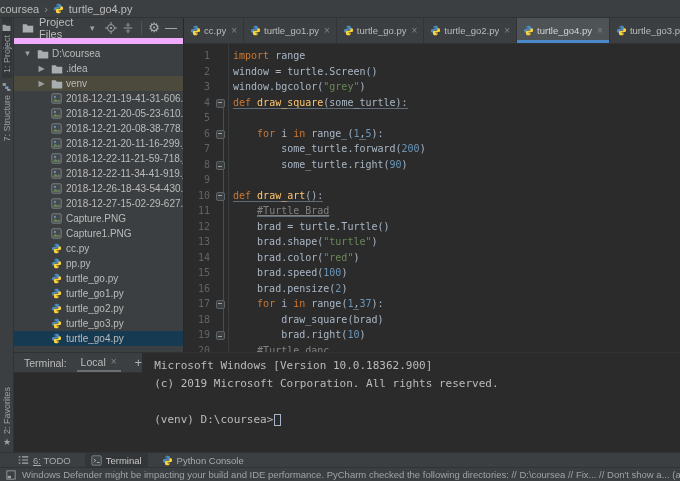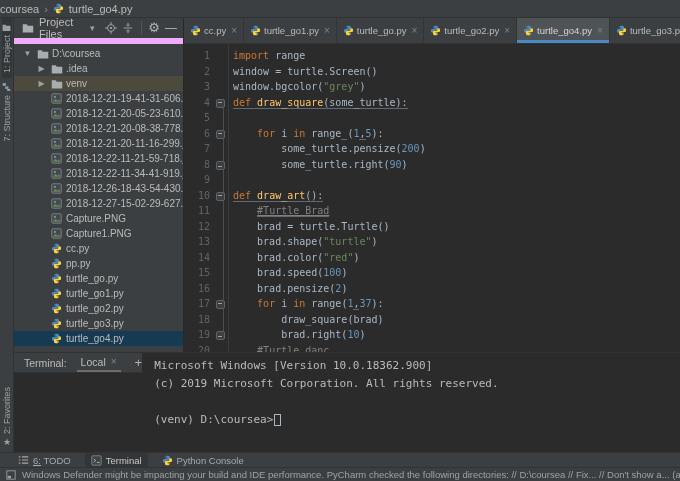--- a/index.html
+++ b/index.html
@@ -441,21 +441,21 @@
             </div>
           <div class="editor" id="editor">
             <div class="gutter-sep"></div>
             <div class="fold-line" style="top:62px;height:230px;"></div>
           <div class="eline"><span class="ln">1</span><span class="fold-cell"></span><span class="code"><span class="kw">import</span><span class="pl"> range</span></span></div>
               <div class="eline"><span class="ln">2</span><span class="fold-cell"></span><span class="code"><span class="pl">window = turtle.Screen()</span></span></div>
               <div class="eline"><span class="ln">3</span><span class="fold-cell"></span><span class="code"><span class="pl">window.bgcolor(</span><span class="str">"grey"</span><span class="pl">)</span></span></div>
               <div class="eline"><span class="ln">4</span><span class="fold-cell m start"></span><span class="code"><span class="kw u">def</span><span class="pl u"> </span><span class="fn u">draw_square</span><span class="pl u">(some_turtle):</span></span></div>
               <div class="eline"><span class="ln">5</span><span class="fold-cell"></span><span class="code"></span></div>
               <div class="eline"><span class="ln">6</span><span class="fold-cell m start"></span><span class="code"><span class="pl">    </span><span class="kw">for</span><span class="pl"> i </span><span class="kw">in</span><span class="pl"> range</span><span class="pl u"> </span><span class="pl">(</span><span class="num">1</span><span class="pl u">,</span><span class="num">5</span><span class="pl">):</span></span></div>
-              <div class="eline"><span class="ln">7</span><span class="fold-cell"></span><span class="code"><span class="pl">        some_turtle.pensize(</span><span class="num">200</span><span class="pl">)</span></span></div>
+              <div class="eline"><span class="ln">7</span><span class="fold-cell"></span><span class="code"><span class="pl">        some_turtle.forward(</span><span class="num">200</span><span class="pl">)</span></span></div>
               <div class="eline"><span class="ln">8</span><span class="fold-cell m end"></span><span class="code"><span class="pl">        some_turtle.right(</span><span class="num">90</span><span class="pl">)</span></span></div>
               <div class="eline"><span class="ln">9</span><span class="fold-cell"></span><span class="code"></span></div>
               <div class="eline"><span class="ln">10</span><span class="fold-cell m start"></span><span class="code"><span class="kw u">def</span><span class="pl u"> </span><span class="fn u">draw_art</span><span class="pl u">():</span></span></div>
               <div class="eline"><span class="ln">11</span><span class="fold-cell"></span><span class="code"><span class="pl">    </span><span class="com u">#Turtle Brad</span></span></div>
               <div class="eline"><span class="ln">12</span><span class="fold-cell"></span><span class="code"><span class="pl">    brad = turtle.Turtle()</span></span></div>
               <div class="eline"><span class="ln">13</span><span class="fold-cell"></span><span class="code"><span class="pl">    brad.shape(</span><span class="str">"turtle"</span><span class="pl">)</span></span></div>
               <div class="eline"><span class="ln">14</span><span class="fold-cell"></span><span class="code"><span class="pl">    brad.color(</span><span class="str">"red"</span><span class="pl">)</span></span></div>
               <div class="eline"><span class="ln">15</span><span class="fold-cell"></span><span class="code"><span class="pl">    brad.speed(</span><span class="num">100</span><span class="pl">)</span></span></div>
               <div class="eline"><span class="ln">16</span><span class="fold-cell"></span><span class="code"><span class="pl">    brad.pensize(</span><span class="num">2</span><span class="pl">)</span></span></div>
               <div class="eline"><span class="ln">17</span><span class="fold-cell m start"></span><span class="code"><span class="pl">    </span><span class="kw">for</span><span class="pl"> i </span><span class="kw">in</span><span class="pl"> range(</span><span class="num">1</span><span class="pl u">,</span><span class="num">37</span><span class="pl">):</span></span></div>

